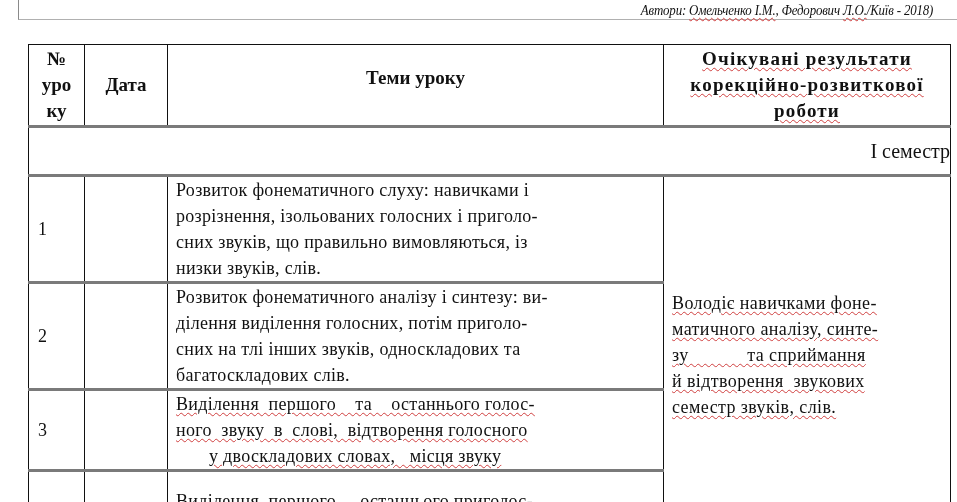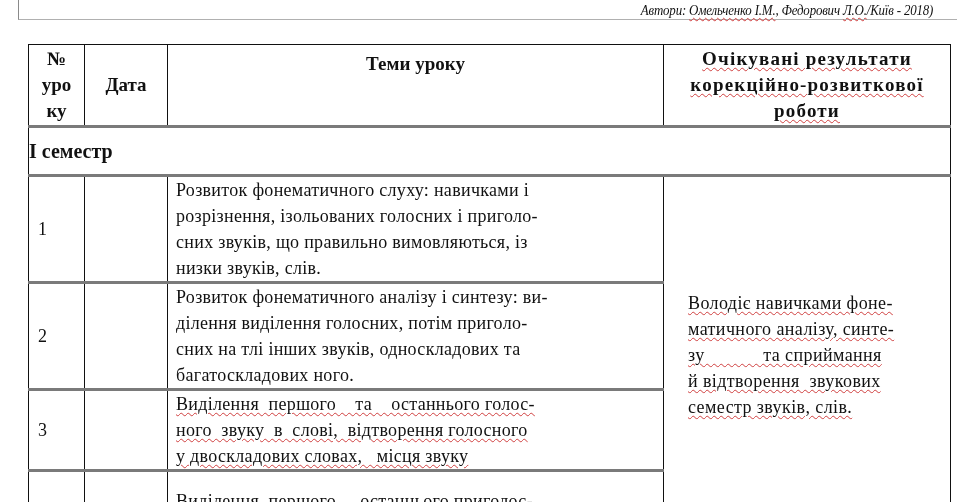--- a/index.html
+++ b/index.html
@@ -66,22 +66,22 @@
       font-weight: bold;
       font-size: 19px;
       line-height: 26px;
       text-align: center;
     }
     th.num { font-size: 19px; line-height: 26px; }
     th.res { letter-spacing: 1.2px; margin-top: 23px; }
 
     .semester-cell {
       height: 46px;
-      text-align: left;
-      font-weight: bold;
+      text-align: right;
+      font-weight: normal;
       font-size: 20px;
     }
 
     td.num {
       font-size: 18px;
       padding-left: 9px !important;
       text-align: left;
     }
     td.topic {
       font-size: 18px;
@@ -91,21 +91,21 @@
       letter-spacing: 0.3px;
     }
     td.topic .ln { display: block; white-space: nowrap; text-align: justify; }
     td.res {
       vertical-align: top;
       font-size: 18px;
       line-height: 26px;
       padding: 2px 8px 0 8px !important;
       letter-spacing: 0.4px;
     }
-    td.res .ln { display: block; white-space: pre; margin-left: 16px; }
+    td.res .ln { display: block; white-space: pre; }
     .row1 { height: 103px; }
     .row2 { height: 103px; }
     .row3 { height: 80px; }
     .row4 { height: 60px; }
   </style>
 </head>
 <body>
 
 <div class="top-box"></div>
 <div class="authors">
@@ -122,21 +122,21 @@
       <col class="c-res">
   </colgroup>
   <tbody>
       <tr style="height:82px;">
     <th class="num">
       <div>№</div>
       <div>уро</div>
       <div>ку</div>
     </th>
     <th>Дата</th>
-    <th style="vertical-align:top;padding-top:6px;">Теми уроку</th>
+    <th style="vertical-align:top;padding-top:20px;">Теми уроку</th>
     <th class="res">
       <div class="squig">Очікувані результати</div>
       <div class="squig">корекційно-розвиткової</div>
       <div class="squig">роботи</div>
     </th>
   </tr>
   <tr class="hr-gray">
     <td colspan="4" class="semester-cell">І семестр</td>
   </tr>
 
@@ -158,31 +158,31 @@
     </td>
   </tr>
 
   <tr class="hr-gray row2">
     <td class="num">2</td>
     <td></td>
     <td class="topic">
       <span class="ln">Розвиток фонематичного аналізу і синтезу: ви-</span>
       <span class="ln">ділення виділення голосних,  потім приголо-</span>
       <span class="ln">сних на тлі інших звуків, односкладових та</span>
-      <span class="ln">багатоскладових ного.</span>
+      <span class="ln">багатоскладових слів.</span>
     </td>
   </tr>
 
   <tr class="hr-gray row3">
     <td class="num">3</td>
     <td></td>
     <td class="topic">
       <span class="ln squig" style="white-space:pre;">Виділення  першого    та    останнього голос-</span>
       <span class="ln squig" style="white-space:pre;">ного  звуку  в  слові,  відтворення голосного</span>
-      <span class="ln squig" style="white-space:pre;">у двоскладових словах,   місця звуку</span>
+      <span class="ln squig" style="white-space:pre;margin-left:33px;">у двоскладових словах,   місця звуку</span>
     </td>
   </tr>
 
   <tr class="hr-gray row4">
     <td class="num" style="vertical-align:bottom;">4</td>
     <td></td>
     <td class="topic">
       <span class="ln squig" style="white-space:pre;">Виділення  першого,    останнього приголос-</span>
     </td>
   </tr>

